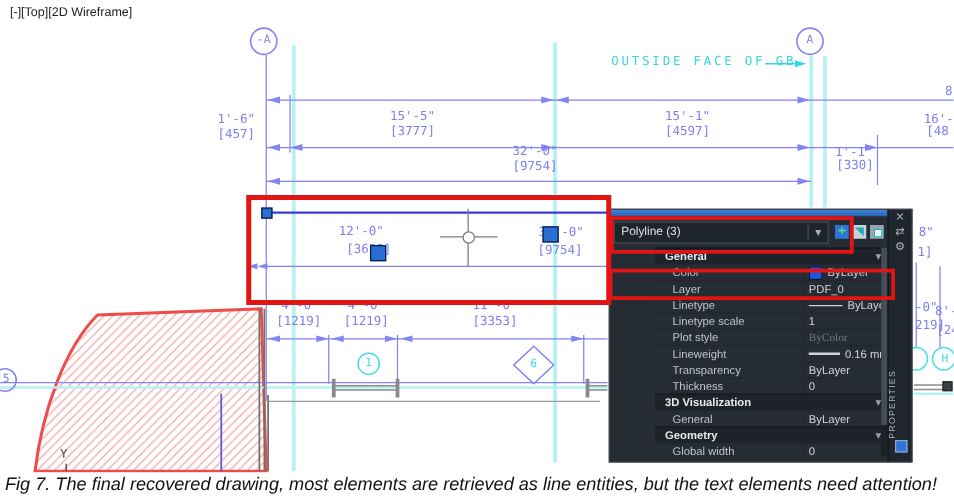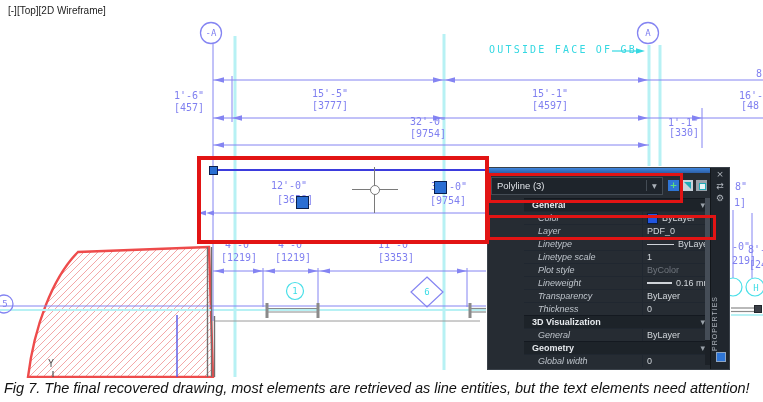--- a/index.html
+++ b/index.html
@@ -39,23 +39,23 @@
   .qicon.q1{background:#2e75d6;color:#5ee07a;font:bold 9px "DejaVu Sans",sans-serif;text-align:center;line-height:10px;}
   .qicon.q2{background:#c8d2da;}
   .qicon.q2 .tri{position:absolute;left:2px;top:2px;width:0;height:0;border-top:7px solid #1faab8;border-left:7px solid transparent;}
   .qicon.q3{background:#9aa3ac;}
   .qicon.q3 .sq{position:absolute;left:3px;top:3px;width:5px;height:5px;background:#e8f6f8;border:1px solid #1faab8;}
   .rows{position:absolute;left:0;top:30px;right:18px;bottom:0;margin-left:36px;}
   .sec{height:12px;line-height:12px;background:#1d2329;color:#e7eaee;font-weight:bold;
        padding-left:8px;display:flex;align-items:center;border-top:1px solid #141920;}
   .sec .sc{margin-left:auto;margin-right:6px;font-weight:normal;color:#9aa1a9;}
   .prow{height:12px;line-height:12px;display:flex;border-top:1px solid #202730;}
-  .prow .lab{width:104px;padding-left:14px;color:#bfc5cc;overflow:hidden;white-space:nowrap;font-style:italic;}
+  .prow .lab{width:104px;padding-left:14px;color:#bfc5cc;overflow:hidden;white-space:nowrap;}
   .prow .val{flex:1;padding-left:4px;border-left:1px solid #202730;color:#d2d7dc;display:flex;align-items:center;white-space:nowrap;overflow:hidden;}
-  .prow .val.gray{color:#70767e;}
+  .prow .val.gray{color:#70767e;font-family:Liberation Serif, serif;}
   .swatch{display:inline-block;width:9px;height:9px;background:#2255e0;border:1px solid #0b1c3a;margin-right:4px;}
   .lglyph{display:inline-block;width:40px;border-top:1px solid #cfd3d9;margin-right:4px;}
   .lglyph.w{width:34px;border-top-width:2px;}
   .scrollbar{position:absolute;right:19px;top:30px;bottom:4px;width:5px;background:#1c2127;}
   .scrollbar .thumb{position:absolute;top:0;width:5px;height:85%;background:#454d57;}
   .tstrip{position:absolute;right:0;top:0;width:18px;height:100%;background:#20262d;border-left:1px solid #12161a;}
   .tstrip .ic{width:100%;text-align:center;color:#aeb4bb;font:9px "DejaVu Sans",sans-serif;height:12px;line-height:12px;cursor:default;}
   .vtitle{position:absolute;left:0;width:18px;bottom:18px;writing-mode:vertical-rl;transform:rotate(180deg);
           font-size:7px;letter-spacing:1px;color:#aeb4bb;text-align:left;height:60px;}
   .bicon{position:absolute;left:5px;bottom:7px;width:8px;height:8px;background:#2e75d6;border:1px solid #8fa6c4;}

